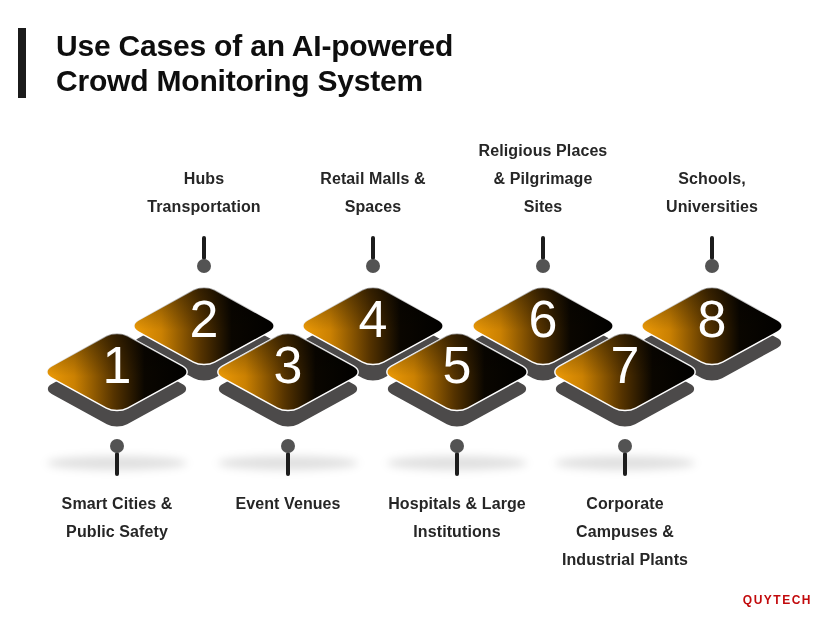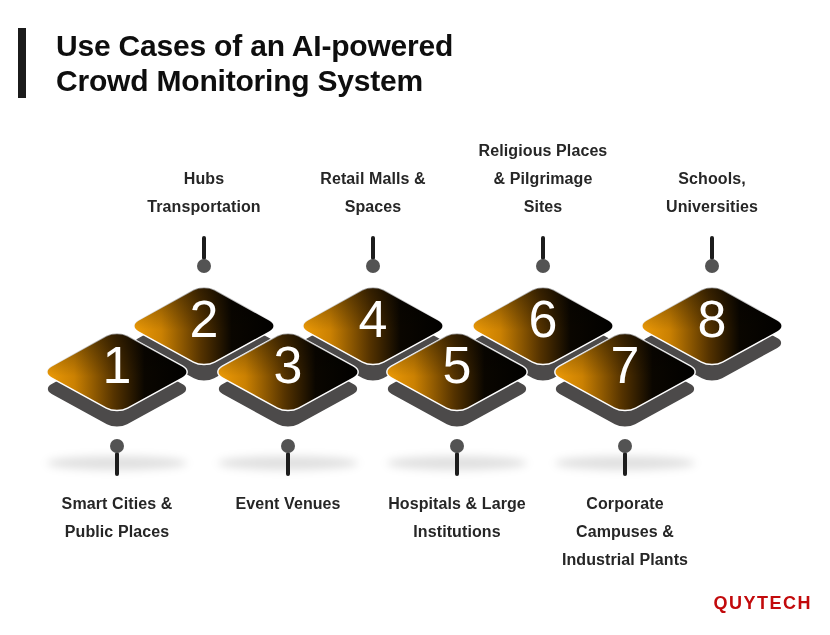--- a/index.html
+++ b/index.html
@@ -22,21 +22,21 @@
   
   .diamond{position:absolute;}
   .diamond-upper{z-index:1;}
   .diamond-lower{z-index:2;}
   .diamond-number{font-family:"Liberation Sans", sans-serif;font-size:52px;fill:#ffffff;text-anchor:middle;}
 
   .uc-shadow{position:absolute;width:140px;height:14px;border-radius:50%;
              background:rgba(0,0,0,0.12);filter:blur(4px);z-index:0;}
 
   
-  .brand{position:absolute;right:18px;top:593px;font-size:18px;font-weight:700;
+  .brand{position:absolute;right:18px;top:593px;font-size:12px;font-weight:700;
          letter-spacing:1.5px;color:#C20A0C;}
 </style>
 </head>
 <body>
 
 <div class="stage" id="stage">
 
   <svg width="0" height="0" style="position:absolute" aria-hidden="true">
     <defs>
       <linearGradient id="diamond-grad" x1="0" y1="1" x2="1" y2="0">
@@ -56,21 +56,21 @@
   <div class="title-block">
     <div class="title-bar"></div>
     <h1 class="title"><span>Use Cases of an AI-powered</span><br><span>Crowd Monitoring System</span></h1>
   </div>
 
   <div class="brand">QUYTECH</div>
 
 <div>
       <div class="uc-label" style="left: 12px; top: 490px;">
         <div>Smart Cities &amp;</div>
-        <div>Public Places</div>
+        <div>Public Safety</div>
       </div>
       <div class="pin-line" style="left: 115px; top: 452px;"></div>
       <div class="pin-dot" style="left: 110px; top: 439px;"></div>
       <div class="uc-shadow" style="left: 47px; top: 456px;"></div>
       <svg class="diamond diamond-lower" width="170" height="126" viewBox="0 0 170 126" style="left:32px;top:324px">
         <g transform="translate(85,65) scale(1,0.55) rotate(45)">
           <rect x="-54" y="-54" width="108" height="108" rx="15" fill="#4C4A4A" stroke="#ffffff" stroke-width="2" vector-effect="non-scaling-stroke"></rect>
         </g>
         <g transform="translate(85,48) scale(1,0.55) rotate(45)">
           <rect x="-54" y="-54" width="108" height="108" rx="15" fill="url(#diamond-grad)" stroke="#ffffff" stroke-width="1.5" vector-effect="non-scaling-stroke"></rect>

